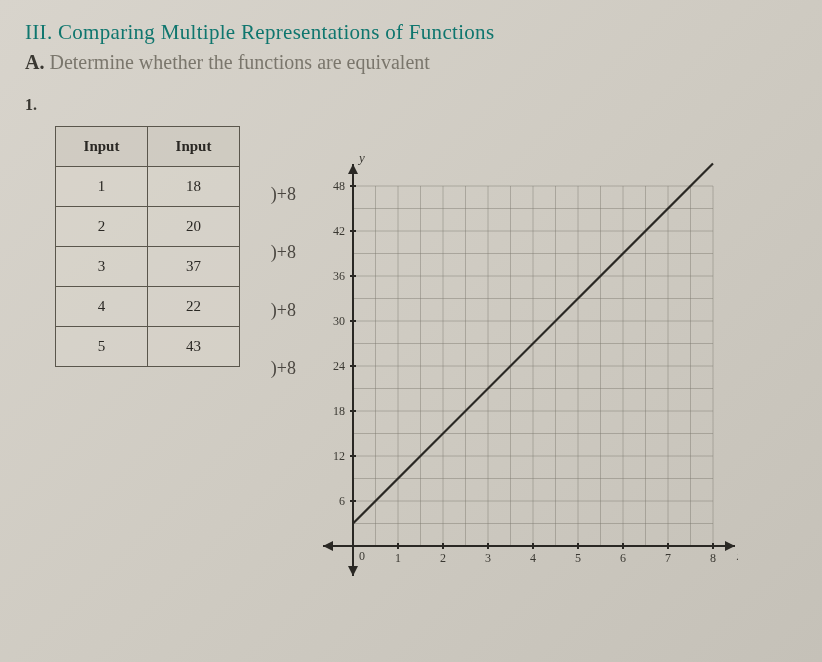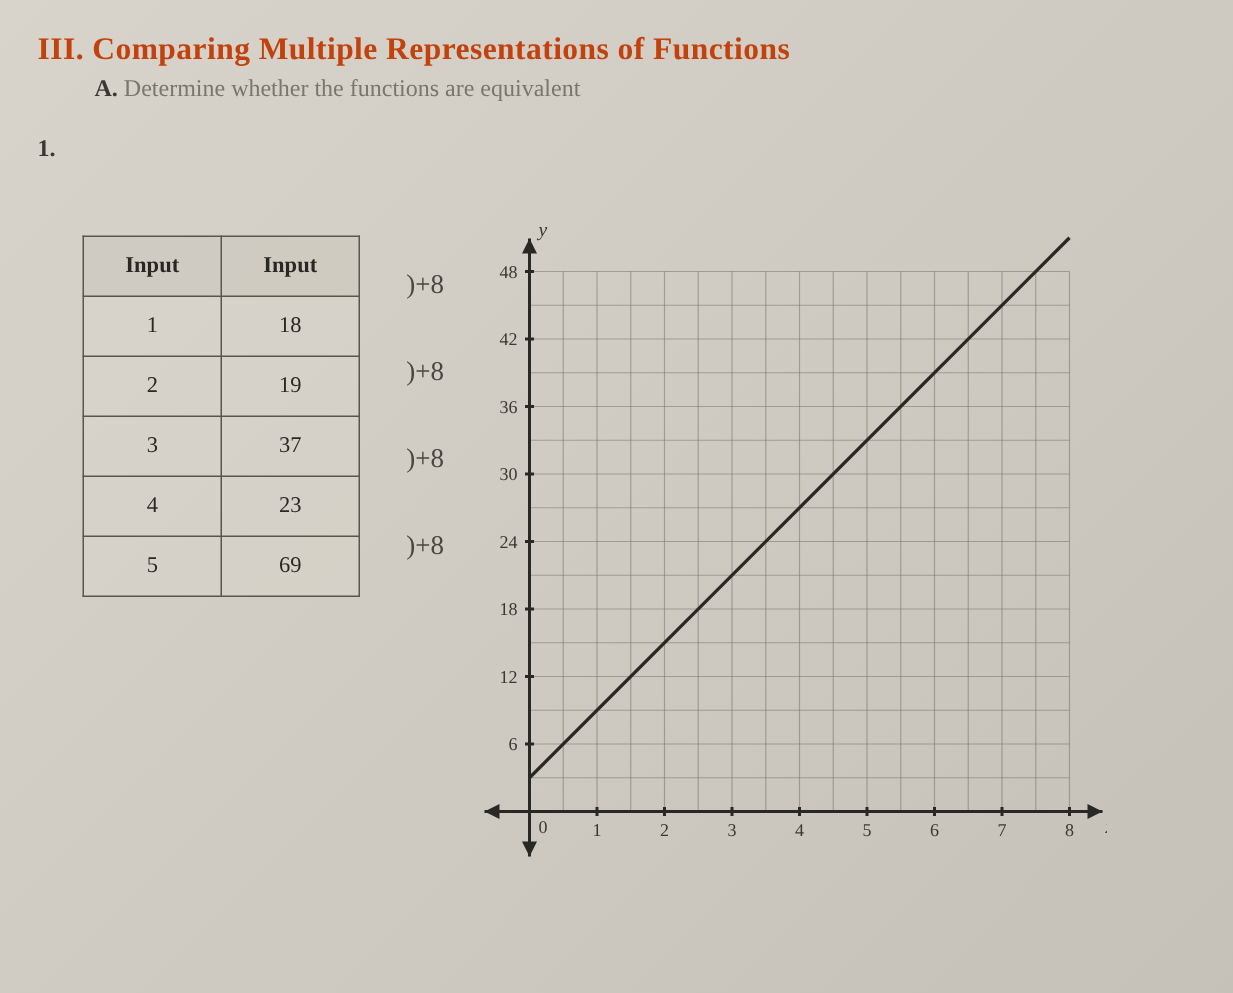--- a/index.html
+++ b/index.html
@@ -12,31 +12,30 @@
       height: 662px;
       background: linear-gradient(135deg, #d8d4cc 0%, #cfcbc2 50%, #c5c1b8 100%);
       font-family: Georgia, 'Times New Roman', serif;
       color: #3a3832;
       padding: 20px 25px;
       position: relative;
       overflow: hidden;
     }
     .heading-main {
       font-size: 21px;
-      font-weight: bold;
-      color: #c2410c;
+      font-weight: normal;
+      color: #0f766e;
       margin-bottom: 6px;
       letter-spacing: 0.3px;
     }
     .heading-sub {
-      font-size: 16px;
+      font-size: 20px;
       color: #7a766c;
       margin-bottom: 22px;
       font-weight: normal;
-      margin-left: 38px;
     }
     .heading-sub .prefix {
       font-weight: bold;
       color: #3a3832;
     }
     .problem-number {
       font-size: 16px;
       font-weight: bold;
       color: #3a3832;
       margin-bottom: 12px;
@@ -46,21 +45,20 @@
       align-items: flex-start;
       gap: 18px;
       padding-left: 30px;
     }
     .table-wrap {
       position: relative;
     }
     table {
       border-collapse: collapse;
       background: rgba(220, 216, 206, 0.4);
-      margin-top: 36px;
     }
     th, td {
       border: 1.5px solid #5a564c;
       text-align: center;
       font-size: 15px;
       color: #2a2824;
       width: 92px;
       height: 40px;
       vertical-align: middle;
     }
@@ -138,33 +136,33 @@
           <th>Input</th>
         </tr>
       </thead>
       <tbody>
         <tr>
           <td>1</td>
           <td>18</td>
         </tr>
         <tr>
           <td>2</td>
-          <td>19</td>
+          <td>20</td>
         </tr>
         <tr>
           <td>3</td>
           <td>37</td>
         </tr>
         <tr>
           <td>4</td>
-          <td>23</td>
+          <td>22</td>
         </tr>
         <tr>
           <td>5</td>
-          <td>69</td>
+          <td>43</td>
         </tr>
       </tbody>
     </table>
 
     <div class="annotations">
       <span>)+8</span>
       <span>)+8</span>
       <span>)+8</span>
       <span>)+8</span>
     </div>

